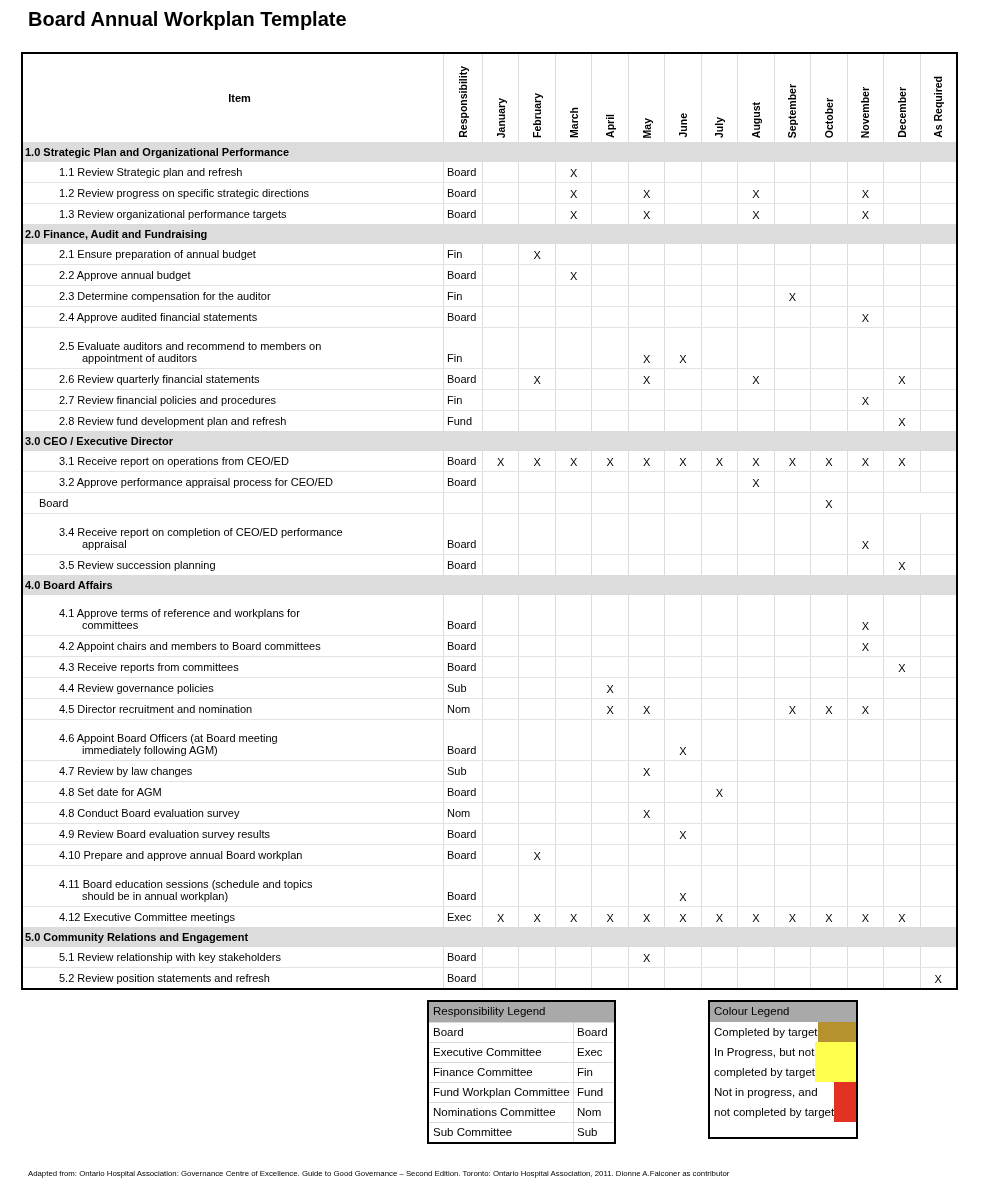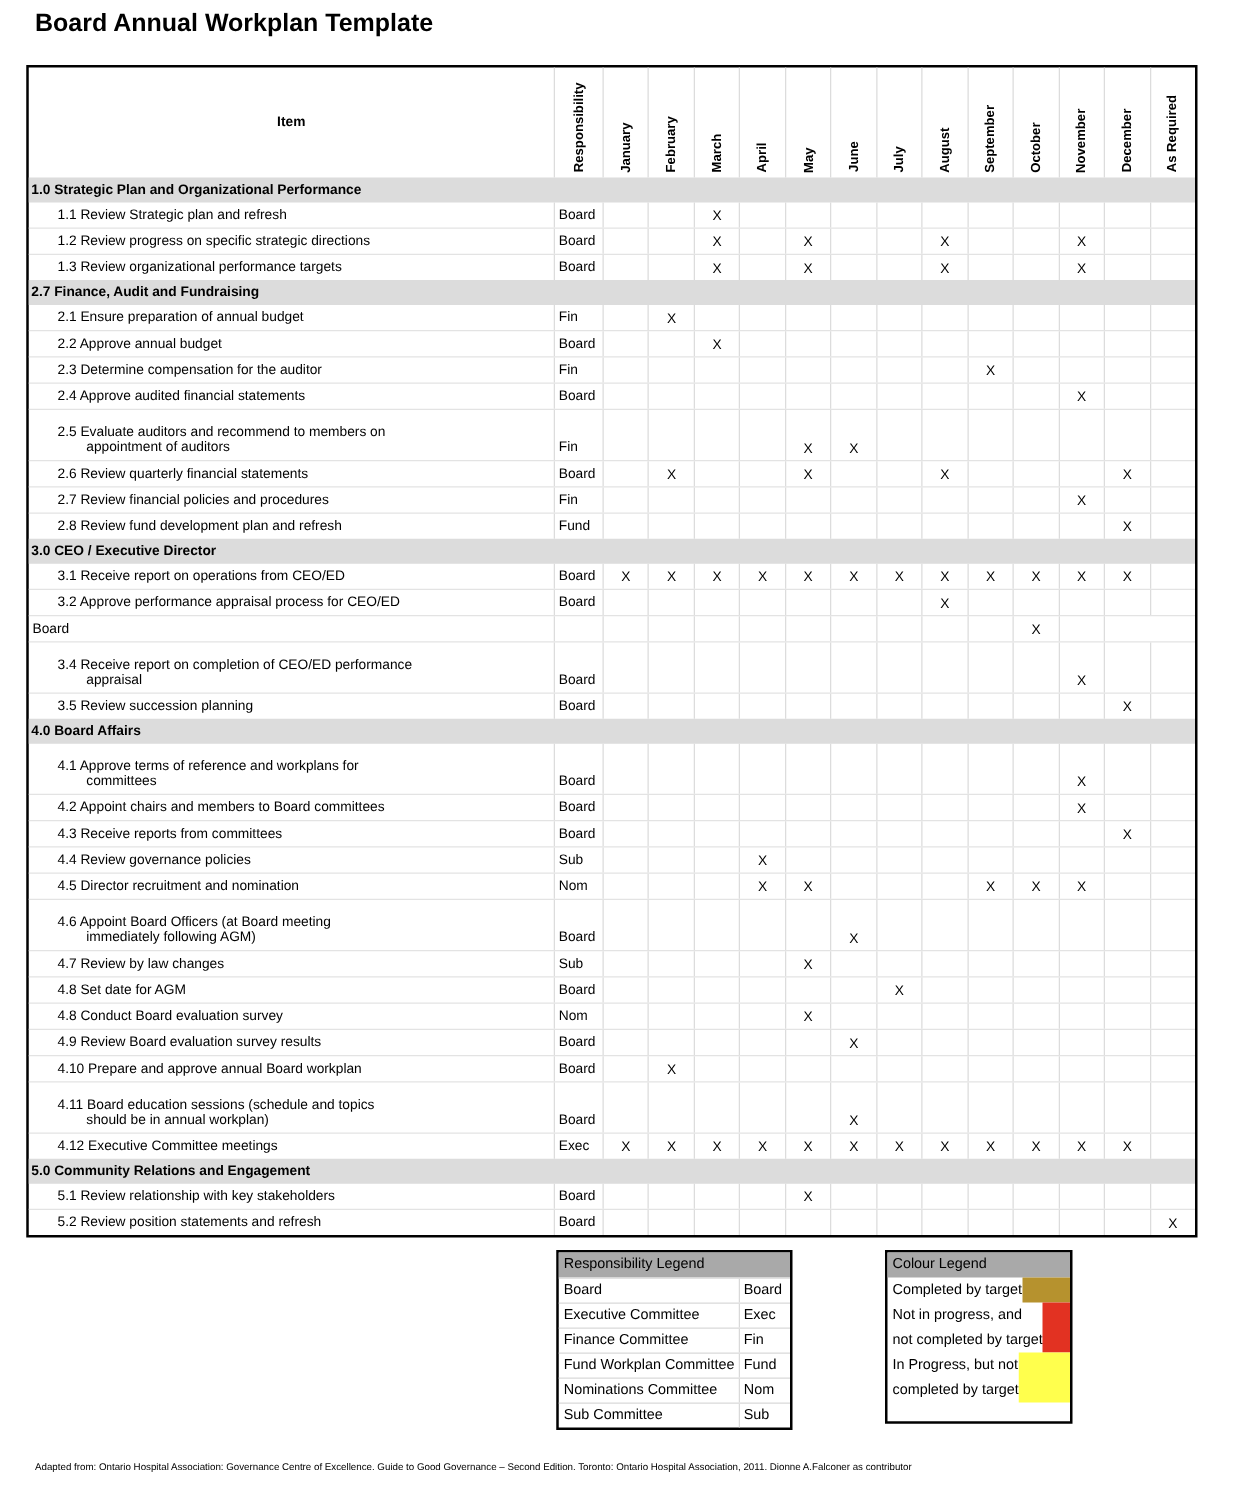--- a/index.html
+++ b/index.html
@@ -12,21 +12,21 @@
     font-size:20px; font-weight:bold; letter-spacing:0;
   }
   
   #wp-table {
     position:absolute; left:21px; top:52px; width:937px;
     border:2px solid #000; background:#fff; font-size:11px; box-sizing:border-box;
   }
   .grid-row { display:grid; grid-template-columns:420px 39px repeat(13,1fr); }
   .grid-row + .grid-row { border-top:1px solid #e3e3e3; }
   .c { border-left:1px solid #dcdcdc; box-sizing:border-box; overflow:hidden; }
-  .c:first-child { border-left:none; }
+  .c:first-child { border-left:none;margin-left:13px; }
   .header-row { height:88px; }
   .item-head { display:flex; align-items:center; justify-content:center; font-weight:bold; }
   .vcell { display:flex; align-items:flex-end; justify-content:center; }
   .vcell span {
     writing-mode:vertical-rl; transform:rotate(180deg);
     font-weight:bold; font-size:10.5px; margin-bottom:4px; white-space:nowrap;
   }
   .section-row {
     background:#dcdcdc; font-weight:bold;
     padding:3px 0 2px 2px; height:15px; line-height:15px;
@@ -35,21 +35,21 @@
   .h40 { height:40px; }
   .item-cell {
     display:flex; flex-direction:column; justify-content:flex-end;
     padding:0 0 4px 23px;
   }
   .item-cell .line2 { padding-left:23px; }
   .resp-cell { display:flex; align-items:flex-end; padding:0 0 4px 3px; }
   .mark-cell { display:flex; align-items:flex-end; justify-content:center; padding-bottom:3px; }
   
   .legend { position:absolute; border:2px solid #000; background:#fff; font-size:11.5px; box-sizing:border-box; }
-  #resp-legend { left:445px; top:1000px; width:189px; }
+  #resp-legend { left:427px; top:1000px; width:189px; }
   #colour-legend { left:708px; top:1000px; width:150px; }
   .legend-header { background:#a9a9a9; padding:2px 0 3px 4px; height:15px; line-height:15px; }
   .legend-row { display:flex; border-top:1px solid #d9d9d9; height:19px; line-height:19px; }
   .legend-name { flex:1; padding-left:4px; white-space:nowrap; }
   .legend-abbr { width:37px; border-left:1px solid #d9d9d9; padding-left:3px; }
   .colour-row { display:flex; }
   .colour-text { flex:1; padding-left:4px; }
   .colour-text div { height:20px; line-height:20px; white-space:nowrap; }
   .colour-swatch { width:52px; }
   .colour-spacer { height:15px; }
@@ -163,21 +163,21 @@
         <div class="c mark-cell">X</div>
         <div class="c mark-cell"></div>
         <div class="c mark-cell"></div>
         <div class="c mark-cell">X</div>
         <div class="c mark-cell"></div>
         <div class="c mark-cell"></div>
         <div class="c mark-cell">X</div>
         <div class="c mark-cell"></div>
         <div class="c mark-cell"></div>
       </div>
-      <div class="section-row">2.7 Finance, Audit and Fundraising</div>
+      <div class="section-row">2.0 Finance, Audit and Fundraising</div>
       <div class="grid-row h20">
         <div class="c item-cell">
           <div>2.1 Ensure preparation of annual budget</div>
         </div>
         <div class="c resp-cell">Fin</div>
         <div class="c mark-cell"></div>
         <div class="c mark-cell">X</div>
         <div class="c mark-cell"></div>
         <div class="c mark-cell"></div>
         <div class="c mark-cell"></div>
@@ -744,31 +744,31 @@
     <div class="legend-header">Colour Legend</div>
     <div>
         <div class="colour-row">
           <div class="colour-text">
             <div>Completed by target</div>
           </div>
           <div class="colour-swatch" style="background: rgb(182, 146, 46);"></div>
         </div>
         <div class="colour-row">
           <div class="colour-text">
+            <div>In Progress, but not</div>
+            <div>completed by target</div>
+          </div>
+          <div class="colour-swatch" style="background: rgb(255, 255, 77);"></div>
+        </div>
+        <div class="colour-row">
+          <div class="colour-text">
             <div>Not in progress, and</div>
             <div>not completed by target</div>
           </div>
           <div class="colour-swatch" style="background: rgb(226, 50, 34);"></div>
-        </div>
-        <div class="colour-row">
-          <div class="colour-text">
-            <div>In Progress, but not</div>
-            <div>completed by target</div>
-          </div>
-          <div class="colour-swatch" style="background: rgb(255, 255, 77);"></div>
         </div>
         <div class="colour-spacer"></div>
       </div>
   </div>
 
   <div id="footer-note">Adapted from: Ontario Hospital Association: Governance Centre of Excellence. Guide to Good Governance – Second Edition. Toronto: Ontario Hospital Association, 2011. Dionne A.Falconer as contributor</div>
 
 </div>
 
 </body></html>

